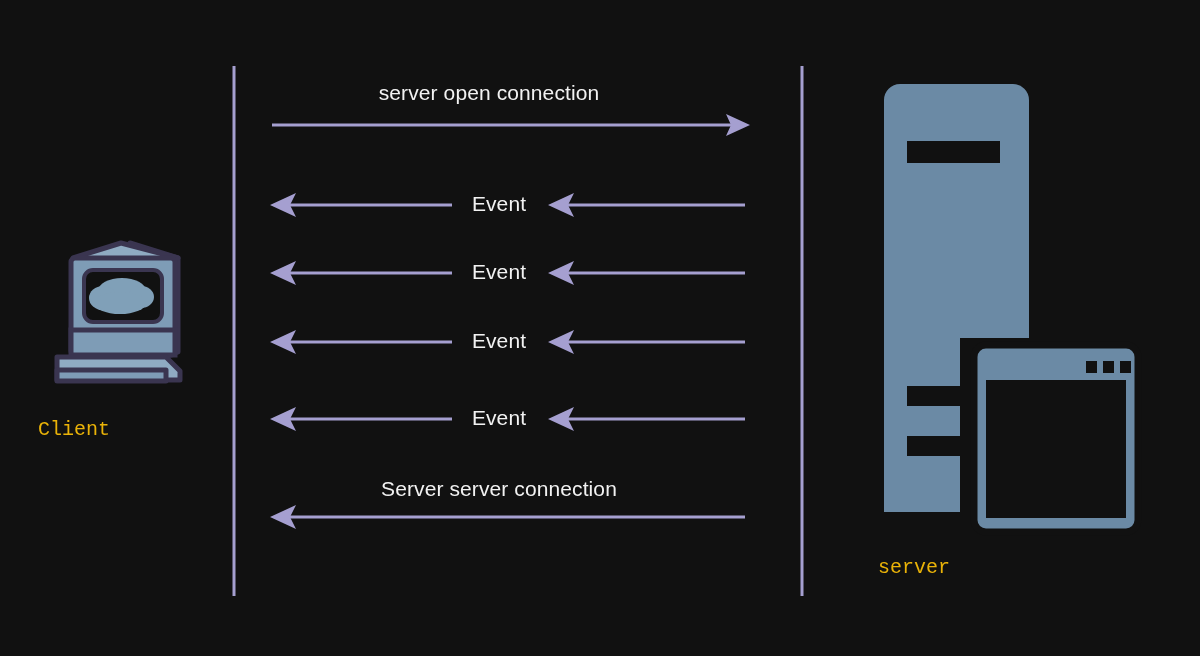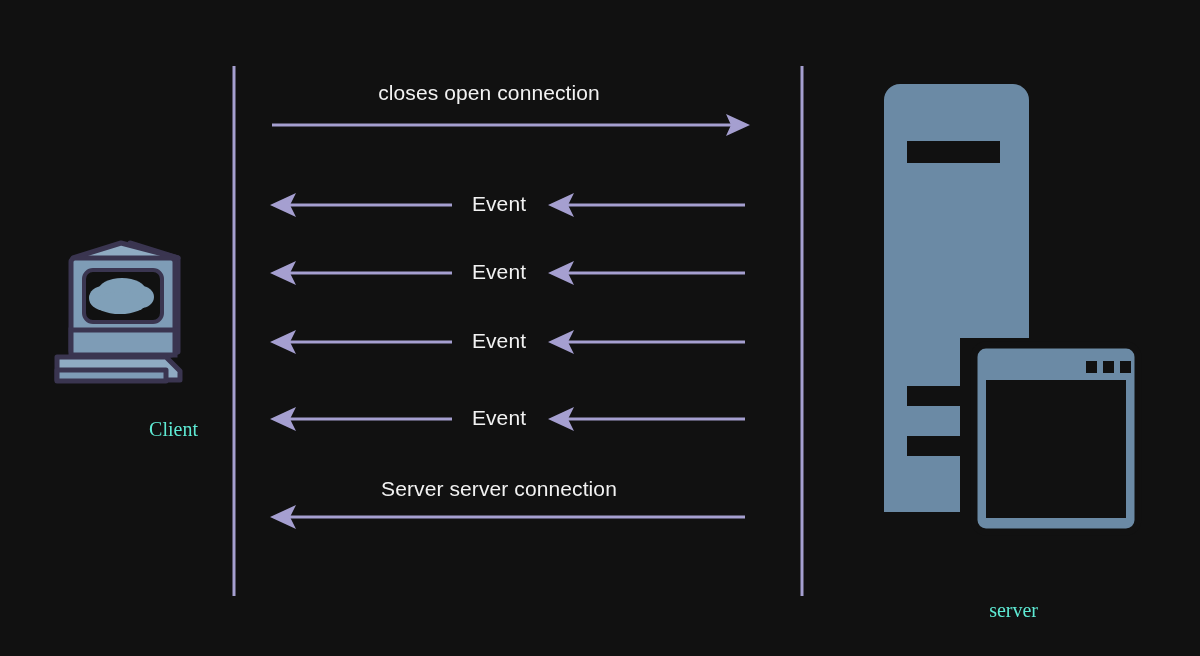--- a/index.html
+++ b/index.html
@@ -29,25 +29,25 @@
     position: absolute;
     color: #f2f2f2;
     font-size: 21px;
     font-family: "Liberation Sans", sans-serif;
     white-space: nowrap;
     text-align: center;
     letter-spacing: 0.1px;
   }
   .actor-label {
     position: absolute;
-    color: #5eead4;
+    color: #eab308;
     font-size: 20px;
-    font-family: Liberation Serif, serif;
+    font-family: Liberation Mono, monospace;
     white-space: nowrap;
-    text-align: right;
+    text-align: left;
   }
 </style>
 </head>
 <body>
 
 <div id="canvas">
 
   <svg class="diagram-svg" viewBox="0 0 1200 656">
 
     <g>
@@ -137,29 +137,29 @@
       <path d="M 548 419 L 574 407 L 568 419 L 574 431 Z" fill="#a59fd0"></path>
     </g>
 
     <g>
       <line x1="280" y1="517" x2="745" y2="517" stroke="#a59fd0" stroke-width="3"></line>
       <path d="M 270 517 L 296 505 L 290 517 L 296 529 Z" fill="#a59fd0"></path>
     </g>
 
   </svg>
 
-  <div class="msg-label" style="left:289px; top:81px; width:400px;">closes open connection</div>
+  <div class="msg-label" style="left:289px; top:81px; width:400px;">server open connection</div>
 
   <div class="msg-label" style="left:439px; top:192px; width:120px;">Event</div>
 
   <div class="msg-label" style="left:439px; top:260px; width:120px;">Event</div>
 
   <div class="msg-label" style="left:439px; top:329px; width:120px;">Event</div>
 
   <div class="msg-label" style="left:439px; top:406px; width:120px;">Event</div>
 
   <div class="msg-label" style="left:299px; top:477px; width:400px;">Server server connection</div>
 
   <div class="actor-label" style="left:38px; top:418px; width:160px;">Client</div>
 
-  <div class="actor-label" style="left:878px; top:556px; width:160px;margin-top:43px;">server</div>
+  <div class="actor-label" style="left:878px; top:556px; width:160px;">server</div>
 
 </div>
 
 </body></html>

